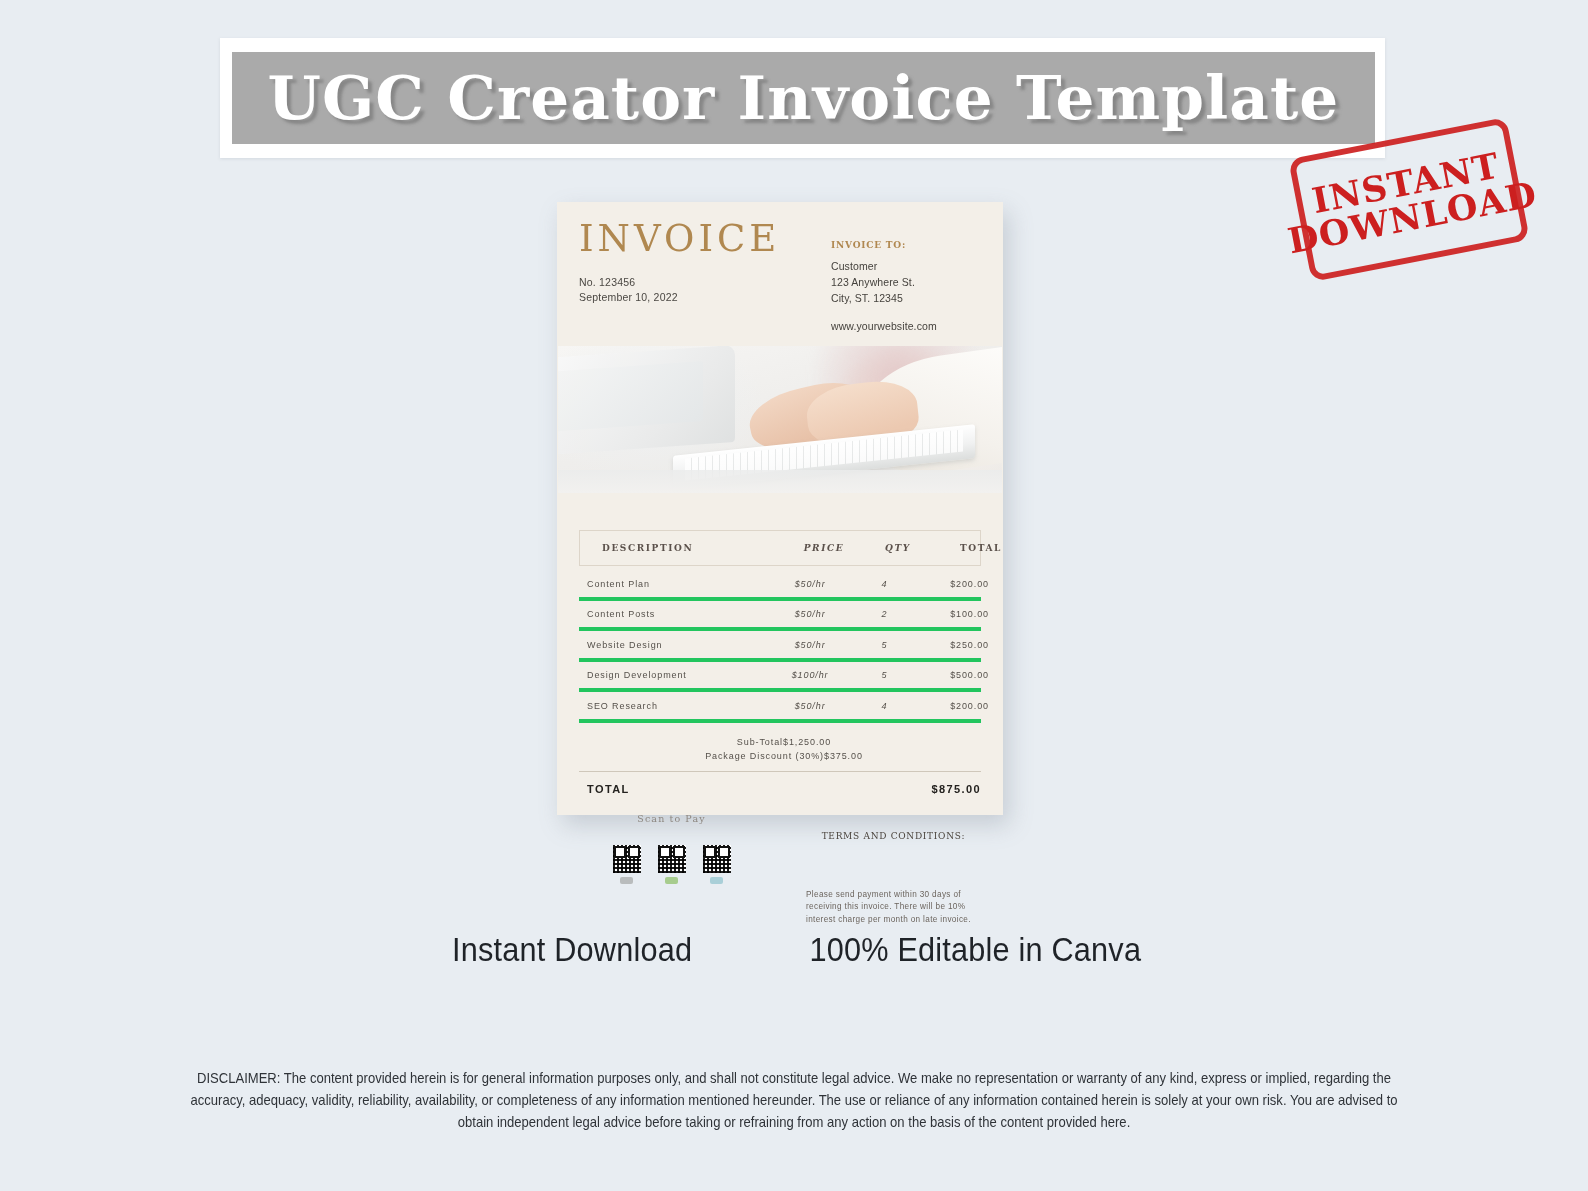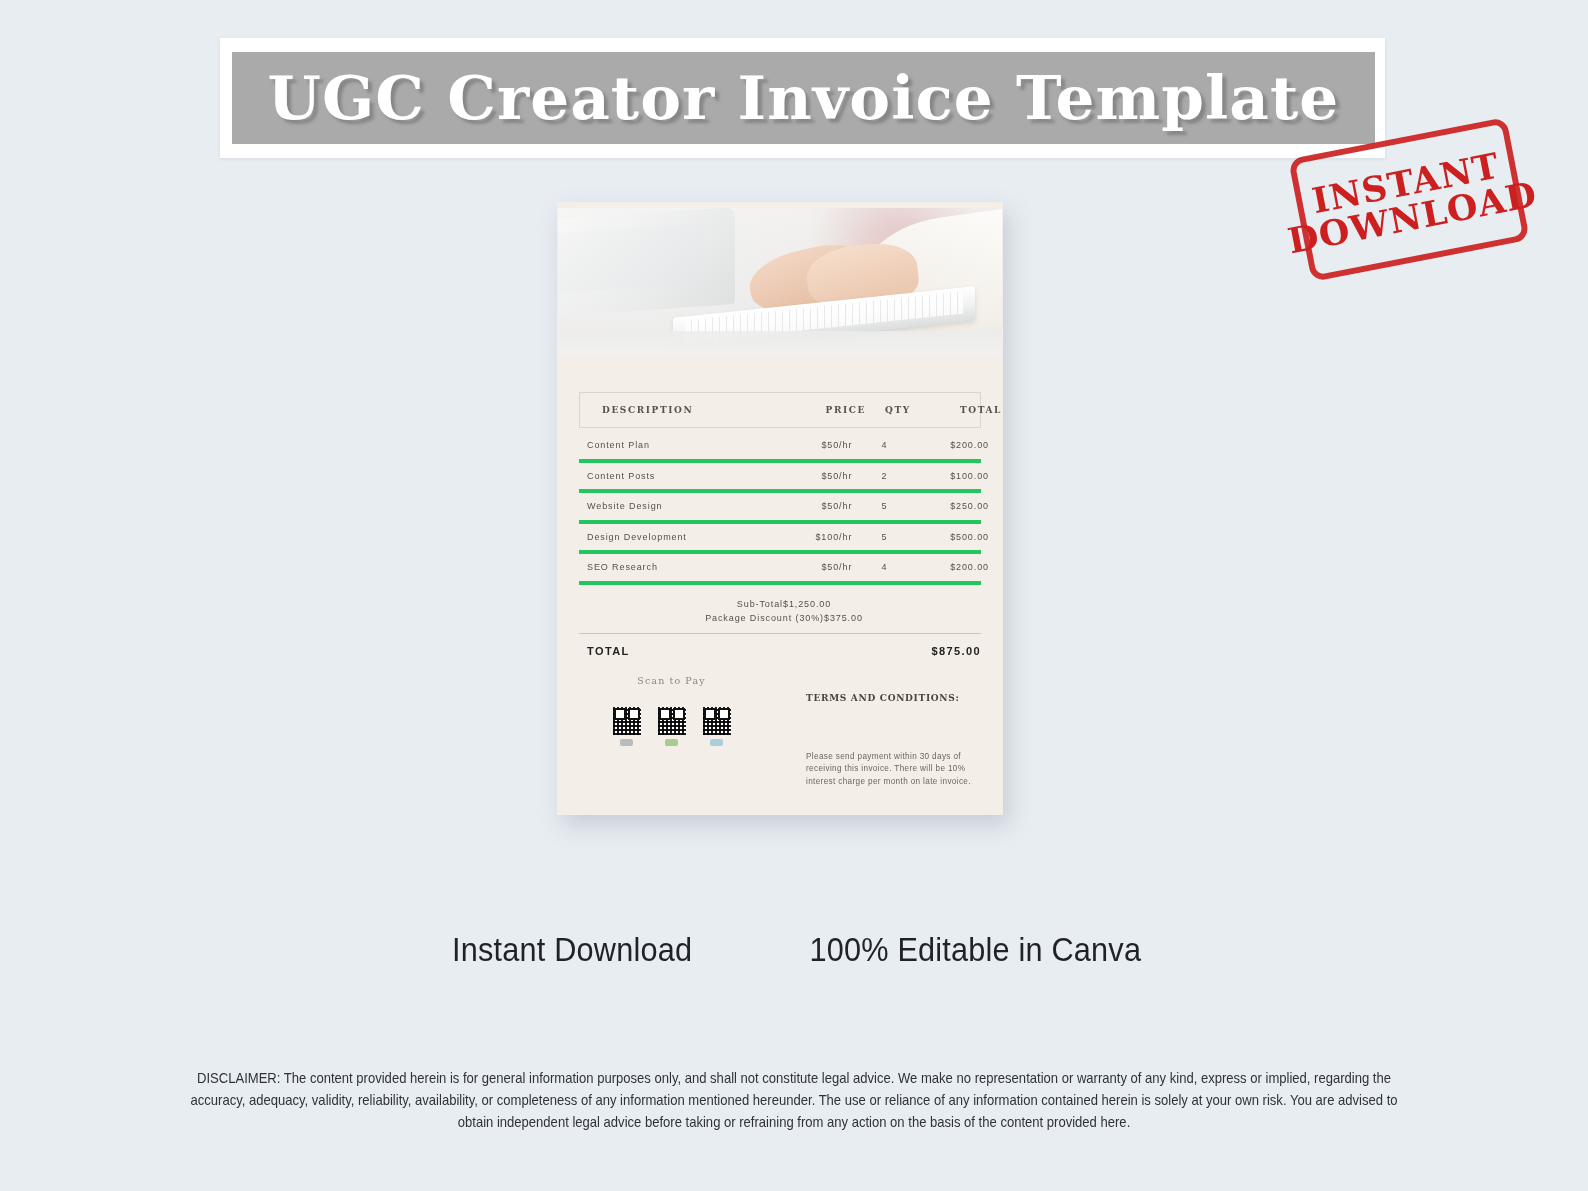--- a/index.html
+++ b/index.html
@@ -174,22 +174,22 @@
     border:1px solid #ddd5c9;
     height:34px;
     display:flex;align-items:center;
     font-family:"DejaVu Serif", serif;
     font-size:9px;
     font-weight:bold;
     letter-spacing:1.6px;
     color:#5b514b;
   }
   .c-desc{flex:0 0 45%;padding-left:22px;}
-  .c-price{flex:0 0 21%;text-align:right;}
-  .c-qty{flex:0 0 16%;text-align:center;}
+  .c-price{flex:0 0 21%;text-align:center;font-style:italic;}
+  .c-qty{flex:0 0 16%;text-align:center;font-style:italic;}
   .c-total{flex:0 0 18%;text-align:right;padding-right:12px;}
 
   .tbl-body{margin-top:4px;}
   .row{
     display:flex;align-items:center;
     height:26.5px;
     border-bottom:4px solid #22c55e;
     font-size:9px;
     color:#55504a;
     letter-spacing:.9px;
@@ -245,22 +245,22 @@
     margin-top:3px;height:9px;
     display:flex;align-items:center;justify-content:center;
   }
   .qr-dot{width:13px;height:7px;border-radius:2px;}
   .qr-dot.g1{background:#b9bcbd;}
   .qr-dot.g2{background:#a7cc8e;}
   .qr-dot.g3{background:#a9cfd8;}
 
   .terms-col{width:175px;padding-top:18px;}
   .terms-title{
-    font-family:"DejaVu Serif", serif;font-weight:bold;
-    font-size:9px;letter-spacing:.7px;color:#4b443e;margin-bottom:7px;
+    font-family:"DejaVu Serif", serif;font-weight:normal;
+    font-size:9px;letter-spacing:.7px;color:#4b443e;margin-bottom:7px;text-align:center;
   }
   .terms-body{
     font-size:8.2px;line-height:1.55;color:#6c655e;letter-spacing:.35px;margin-top:48px;
   }
 
   
   .canva-row{
     position:absolute;left:4px;top:882px;width:1588px;height:135px;
     display:flex;align-items:center;justify-content:center;gap:96px;
   }
@@ -300,20 +300,36 @@
 <div class="stamp">
   <div class="stamp-box"></div>
   <div class="stamp-text">
     <span class="stamp-line1">INSTANT</span>
     <span class="stamp-line2">DOWNLOAD</span>
   </div>
 </div>
 
 <div class="invoice-card">
 
+  <div class="inv-head">
+    <div>
+      <div class="inv-title">INVOICE</div>
+      <div class="inv-meta">
+        <div>No. 123456</div>
+        <div>September 10, 2022</div>
+      </div>
+    </div>
+    <div class="inv-to-block">
+      <div class="inv-to-label">INVOICE TO:</div>
+      <div class="inv-to-line">Customer</div>
+      <div class="inv-to-line">123 Anywhere St.</div>
+      <div class="inv-to-line">City, ST. 12345</div>
+      <div class="inv-web">www.yourwebsite.com</div>
+    </div>
+  </div>
 
   <div class="photo">
     <div class="ph-bg-blur"></div>
     <div class="ph-laptop"></div>
     <div class="ph-sleeve"></div>
     <div class="ph-hand1"></div>
     <div class="ph-hand2"></div>
     <div class="ph-keyboard">
       <div class="ph-keys"></div>
     </div>

